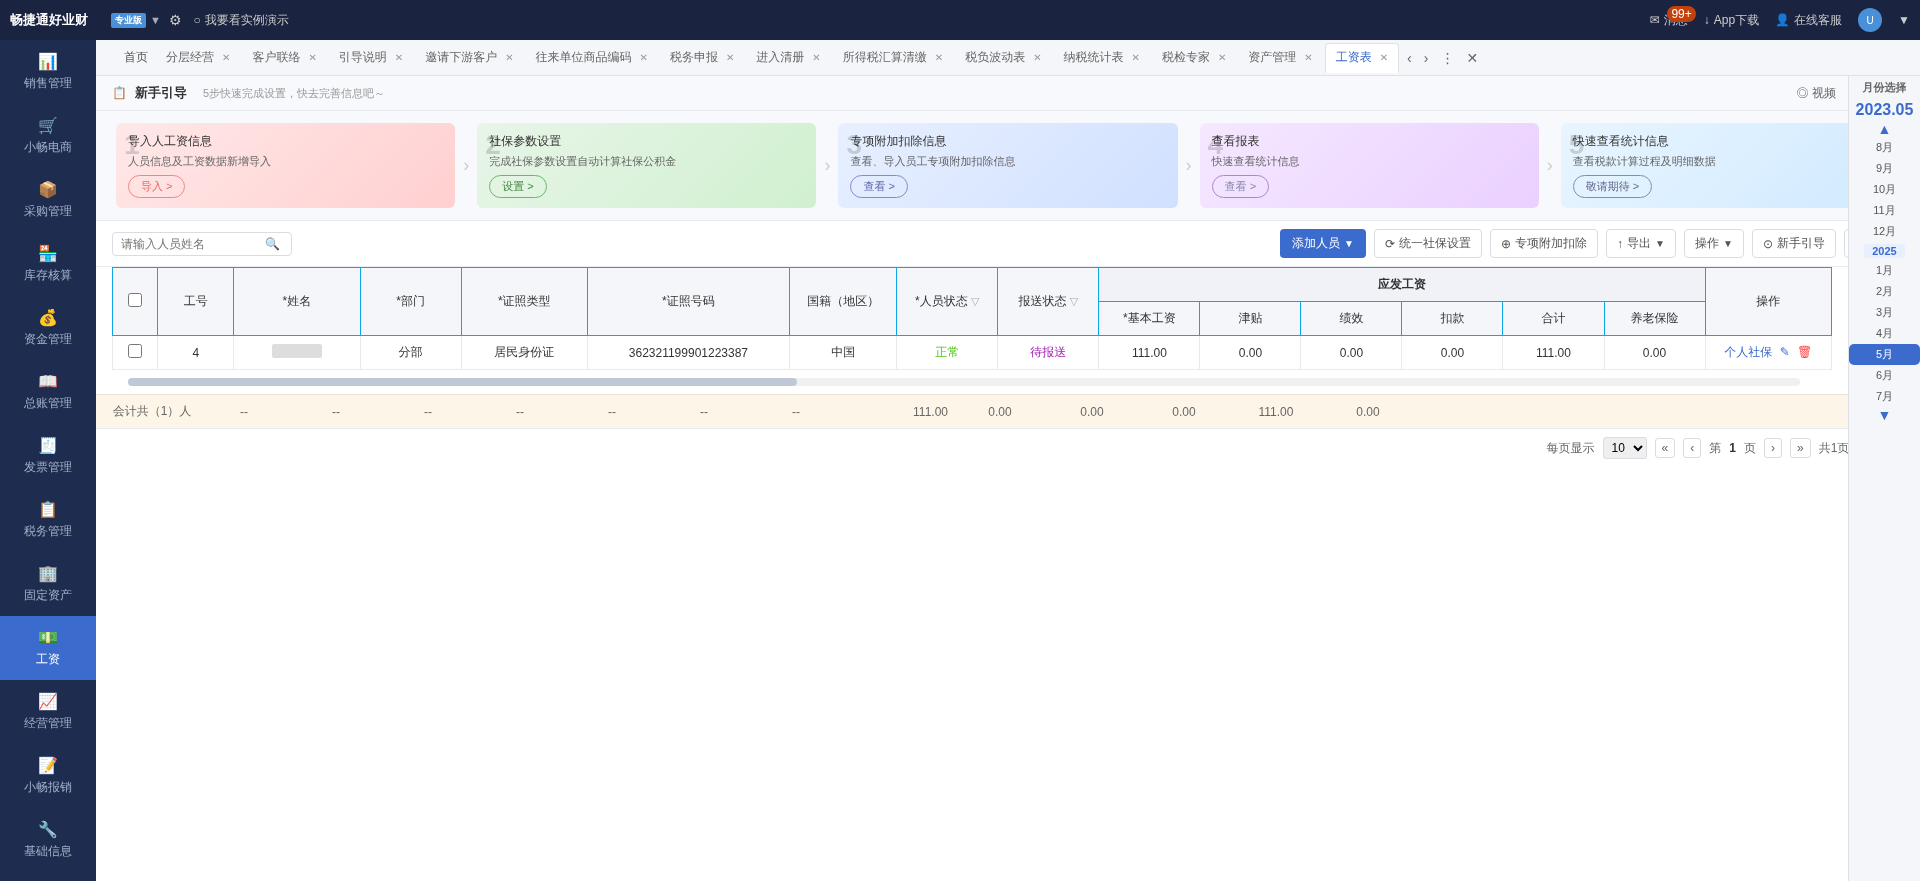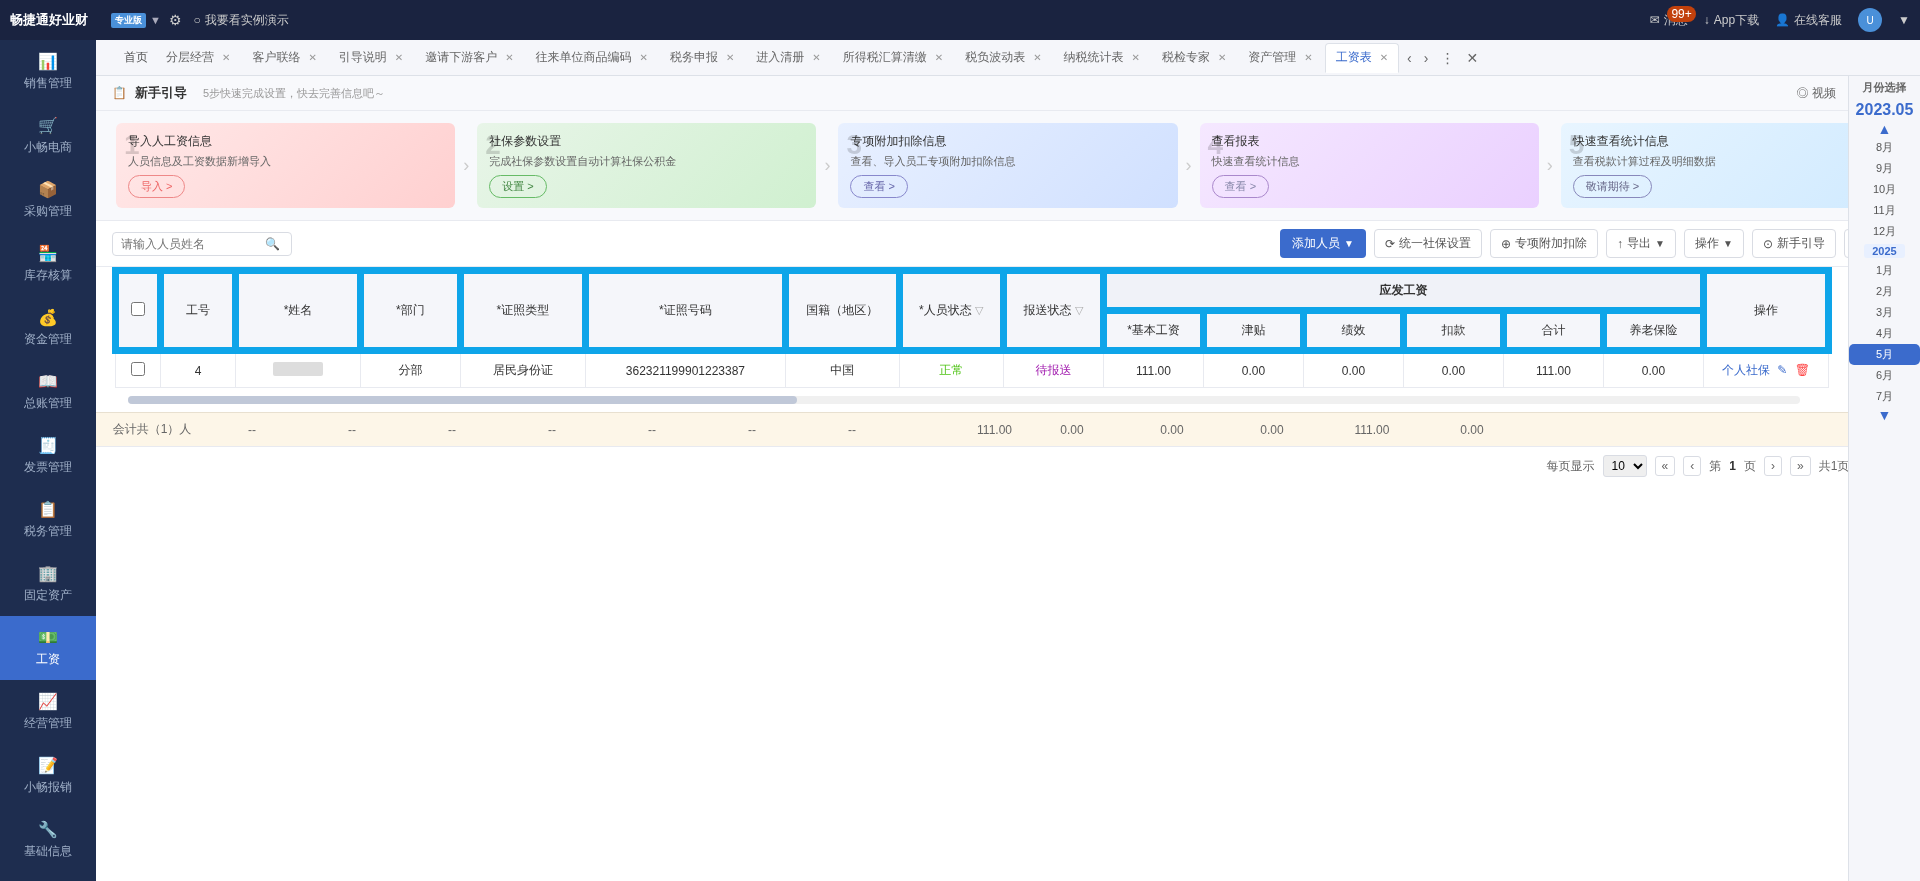--- a/index.html
+++ b/index.html
@@ -69,38 +69,38 @@
     .toolbar { display: flex; align-items: center; padding: 8px 16px; background: #fff; border-bottom: 1px solid #e8eaf0; }
     .search-box { display: flex; align-items: center; border: 1px solid #d9dce3; border-radius: 4px; padding: 4px 8px; gap: 4px; width: 180px; }
     .search-input { border: none; outline: none; font-size: 12px; color: #999; width: 140px; }
     .btn-primary { background: #3b6bcc; color: #fff; border: none; border-radius: 4px; padding: 6px 12px; font-size: 12px; cursor: pointer; display: flex; align-items: center; gap: 4px; }
     .btn-secondary { background: #fff; color: #555; border: 1px solid #d9dce3; border-radius: 4px; padding: 5px 10px; font-size: 12px; cursor: pointer; display: flex; align-items: center; gap: 4px; }
     .toolbar-right { margin-left: auto; display: flex; align-items: center; gap: 8px; }
 
     
     .table-wrapper { overflow-x: auto; padding: 0 16px; }
     table { width: 100%; border-collapse: collapse; font-size: 12px; }
-    th { background: #f5f6fa; color: #333; font-weight: normal; padding: 8px 6px; text-align: center; border: 7px solid #0ea5e9; white-space: nowrap; }
+    th { background: #f5f6fa; color: #333; font-weight: normal; padding: 8px 6px; text-align: center; border: 1px solid #0ea5e9; white-space: nowrap; }
     td { padding: 8px 6px; text-align: center; border: 1px solid #e8eaf0; color: #333; }
     .th-group { background: #f0f2f8; font-weight: bold; }
     .col-check { width: 36px; }
     .col-empno { width: 60px; }
     .col-name { width: 100px; }
     .col-dept { width: 80px; }
     .col-idtype { width: 100px; }
     .col-idno { width: 160px; }
     .col-nation { width: 80px; }
     .col-status { width: 80px; }
     .col-send { width: 80px; }
     .col-salary { width: 80px; }
     .col-ops { width: 100px; }
     .name-blur { background: #ddd; width: 50px; height: 14px; display: inline-block; border-radius: 2px; }
 
     
-    .table-footer { background: #fdf6e8; border-top: 1px solid #e8e0d0; padding: 8px 16px; display: flex; align-items: center; gap: 20px; font-size: 12px; color: #666; }
+    .table-footer { background: #fdf6e8; border-top: 1px solid #e8e0d0; padding: 8px 16px; display: flex; align-items: center; gap: 12px; font-size: 12px; color: #666; }
     .footer-cell { min-width: 80px; text-align: center; }
 
     
     .pagination { display: flex; align-items: center; justify-content: flex-end; padding: 8px 16px; gap: 8px; font-size: 12px; color: #666; border-top: 1px solid #e8eaf0; background: #fff; }
     .pagination select { border: 1px solid #d9dce3; border-radius: 3px; padding: 2px 4px; font-size: 12px; }
     .page-btn { border: 1px solid #d9dce3; background: #fff; border-radius: 3px; padding: 2px 6px; cursor: pointer; color: #666; font-size: 12px; }
     .page-num { color: #333; font-weight: bold; }
 
     
     .month-panel { position: absolute; right: 0; top: 0; bottom: 0; width: 72px; background: #f5f6fa; border-left: 1px solid #dde1e8; display: flex; flex-direction: column; align-items: center; padding: 4px 0; z-index: 10; }

